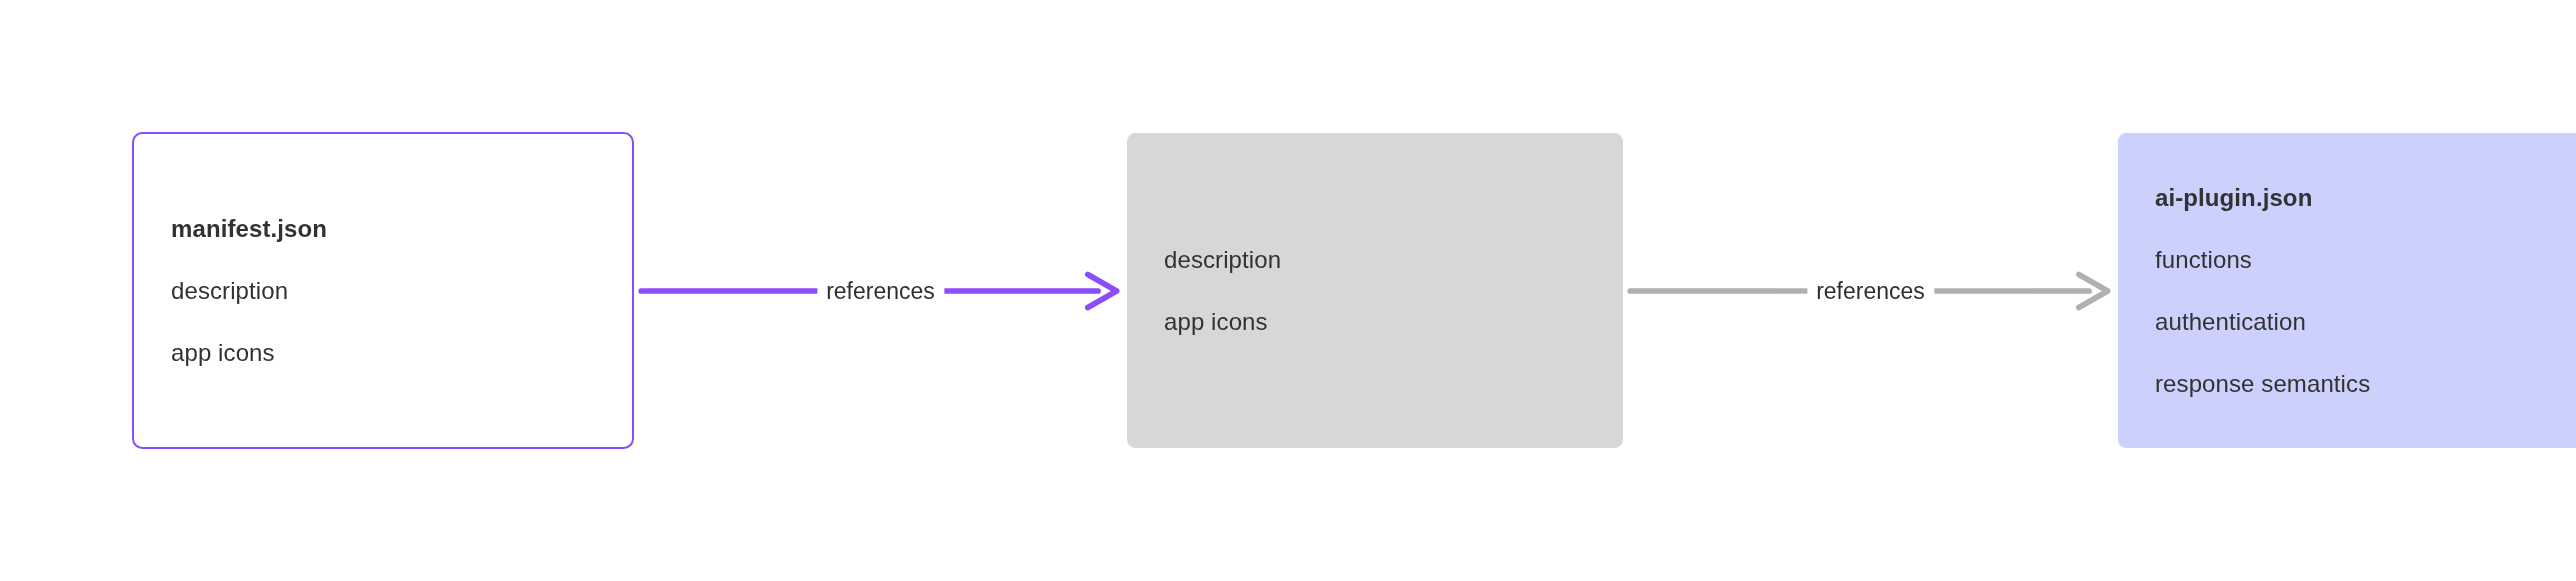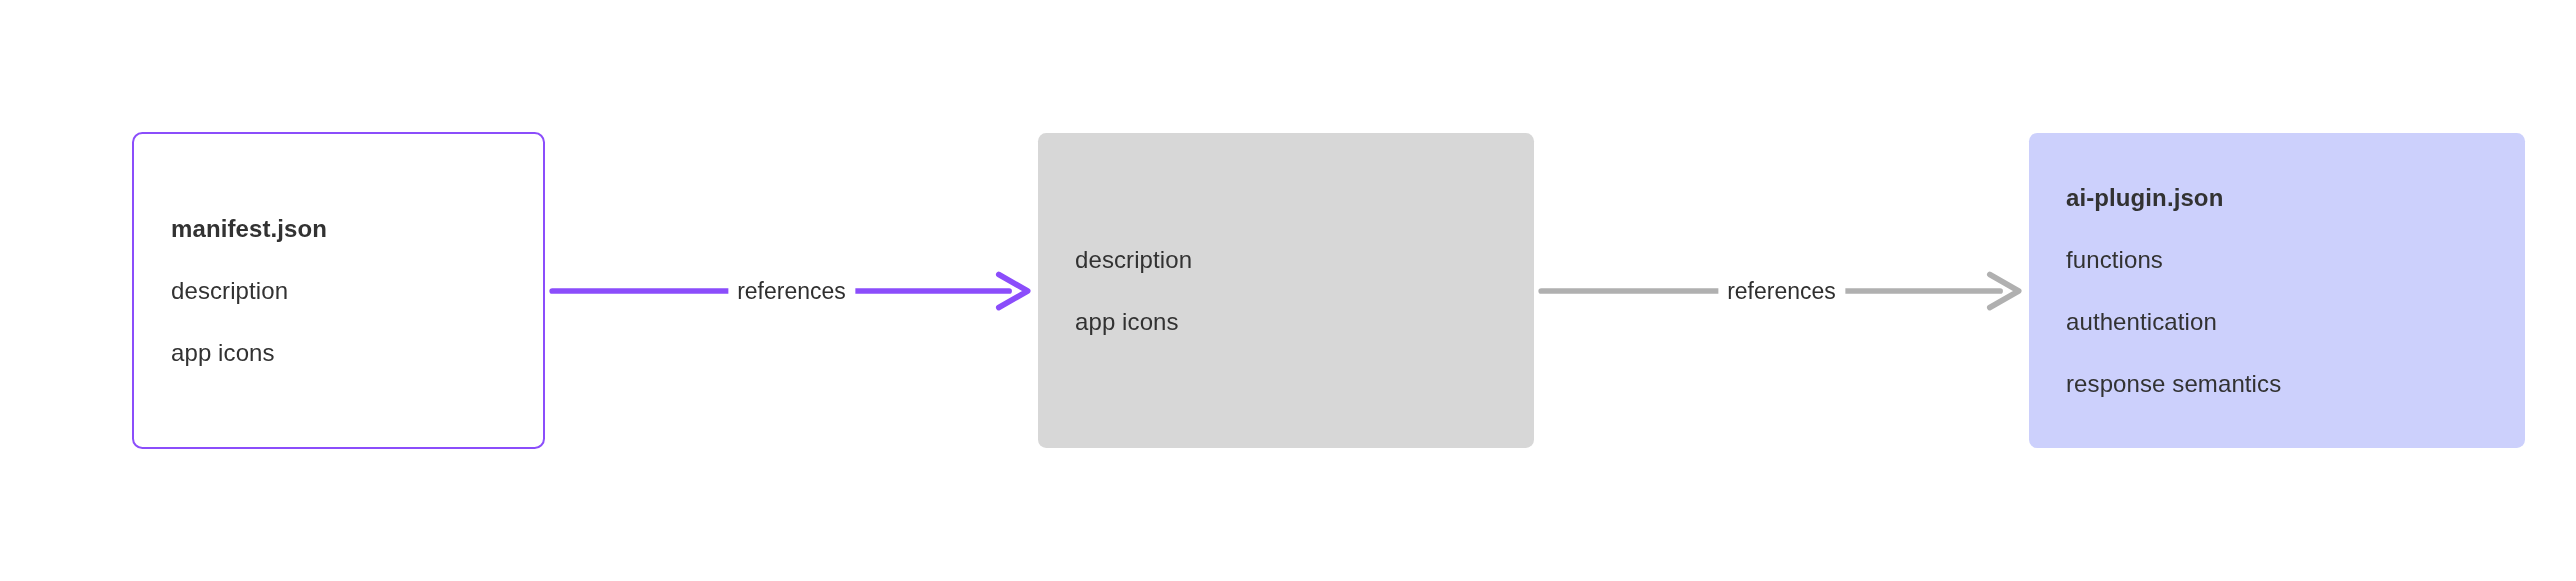--- a/index.html
+++ b/index.html
@@ -60,21 +60,21 @@
     color: #323232;
     letter-spacing: 0.1px;
     white-space: nowrap;
   }
   .node-line.strong {
     font-weight: bold;
   }
 
   
   .node-manifest {
-    width: 413px;
+    width: 502px;
     height: 317px;
     background: #ffffff;
     border: 2.6px solid #8b4dfb;
   }
   
   .node-declarative {
     width: 496px;
     height: 315px;
     background: #d7d7d7;
     border: none;

